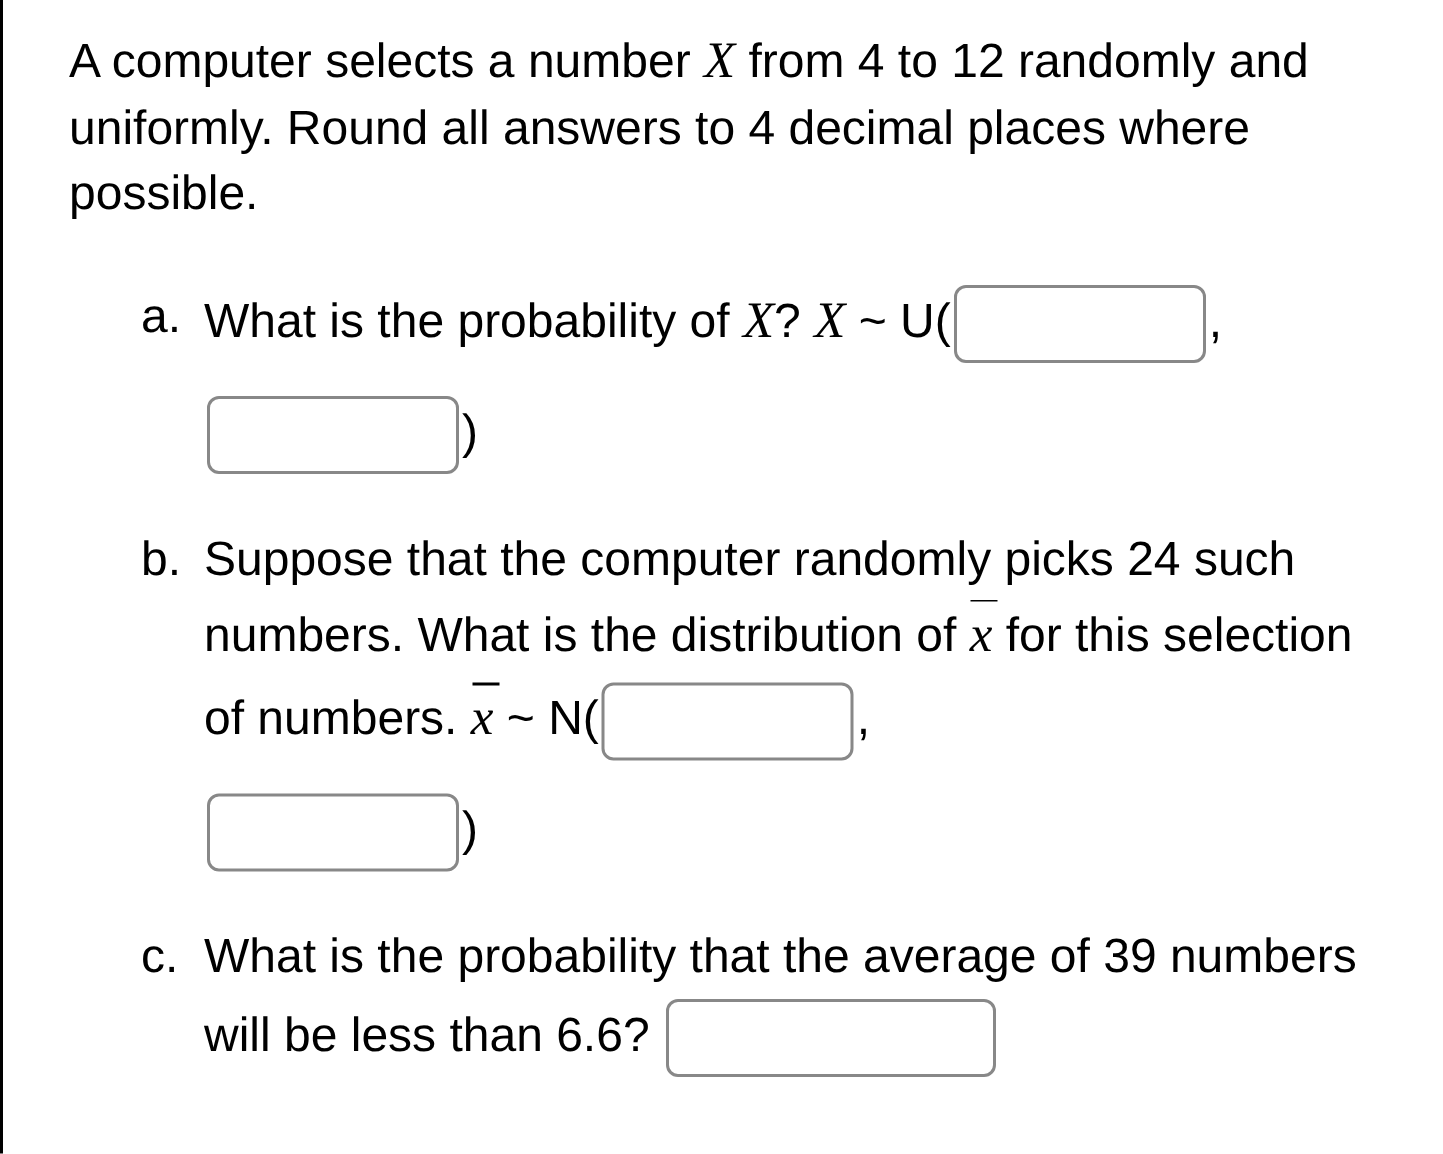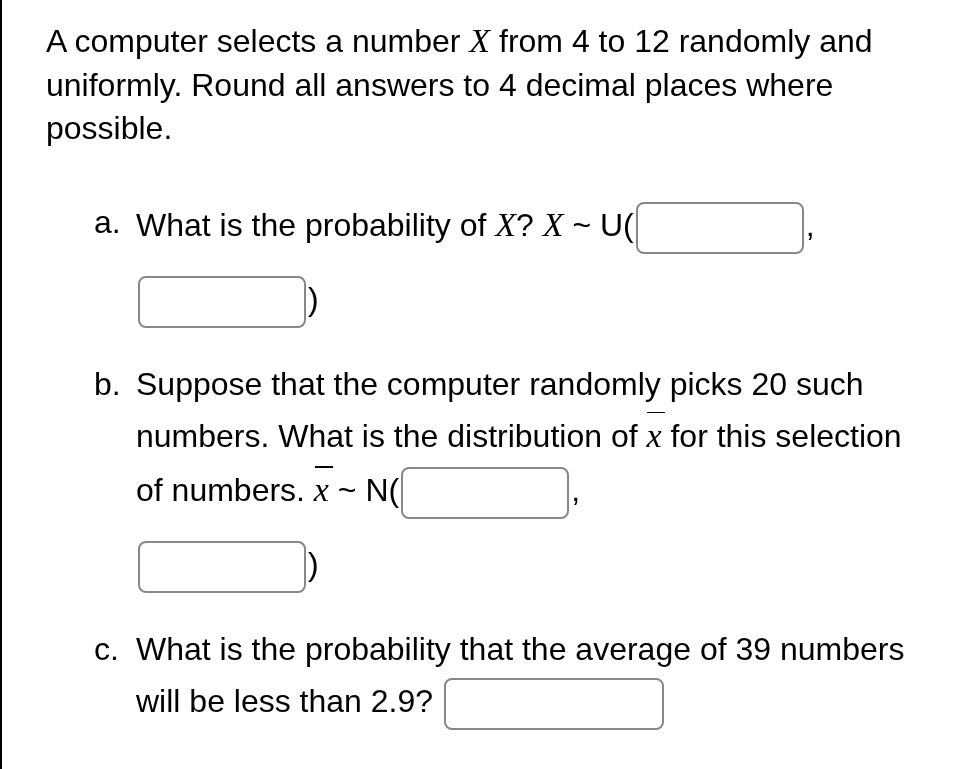--- a/index.html
+++ b/index.html
@@ -12,21 +12,21 @@
       width: 962px;
       height: 769px;
       border-left: 2px solid #000;
     }
     .container {
       padding: 18px 30px 18px 44px;
     }
     .intro {
       font-size: 32px;
       line-height: 1.35;
-      margin-bottom: 48px;
+      margin-bottom: 36px;
     }
     ol.parts {
       list-style: none;
       padding-left: 48px;
       margin: 0;
     }
     ol.parts > li {
       font-size: 32px;
       line-height: 1.55;
       margin-bottom: 28px;
@@ -93,26 +93,26 @@
     <li>
       <span class="marker">a.</span>
       <span>What is the probability of </span><span class="math-var">X</span><span>? </span><span class="math-var">X</span><span> ~ U(</span><input type="text" class="answer-box" style=""><span>,</span>
       <span class="line">
         <input type="text" class="answer-box" style=""><span>)</span>
       </span>
     </li>
 
     <li>
       <span class="marker">b.</span>
-      <span>Suppose that the computer randomly picks 20 such numbers.  What is the distribution of </span><span class="xbar">x</span><span> for this selection of numbers. </span><span class="xbar">x</span><span> ~ N(</span><input type="text" class="answer-box" style=""><span>,</span>
+      <span>Suppose that the computer randomly picks 24 such numbers.  What is the distribution of </span><span class="xbar">x</span><span> for this selection of numbers. </span><span class="xbar">x</span><span> ~ N(</span><input type="text" class="answer-box" style=""><span>,</span>
       <span class="line">
         <input type="text" class="answer-box" style=""><span>)</span>
       </span>
     </li>
 
     <li>
       <span class="marker">c.</span>
-      <span>What is the probability that the average of 39 numbers will be less than 2.9? </span><input type="text" class="answer-box wide" style="">
+      <span>What is the probability that the average of 39 numbers will be less than 6.6? </span><input type="text" class="answer-box wide" style="">
     </li>
 
   </ol>
 
 </div>
 
 </body></html>

